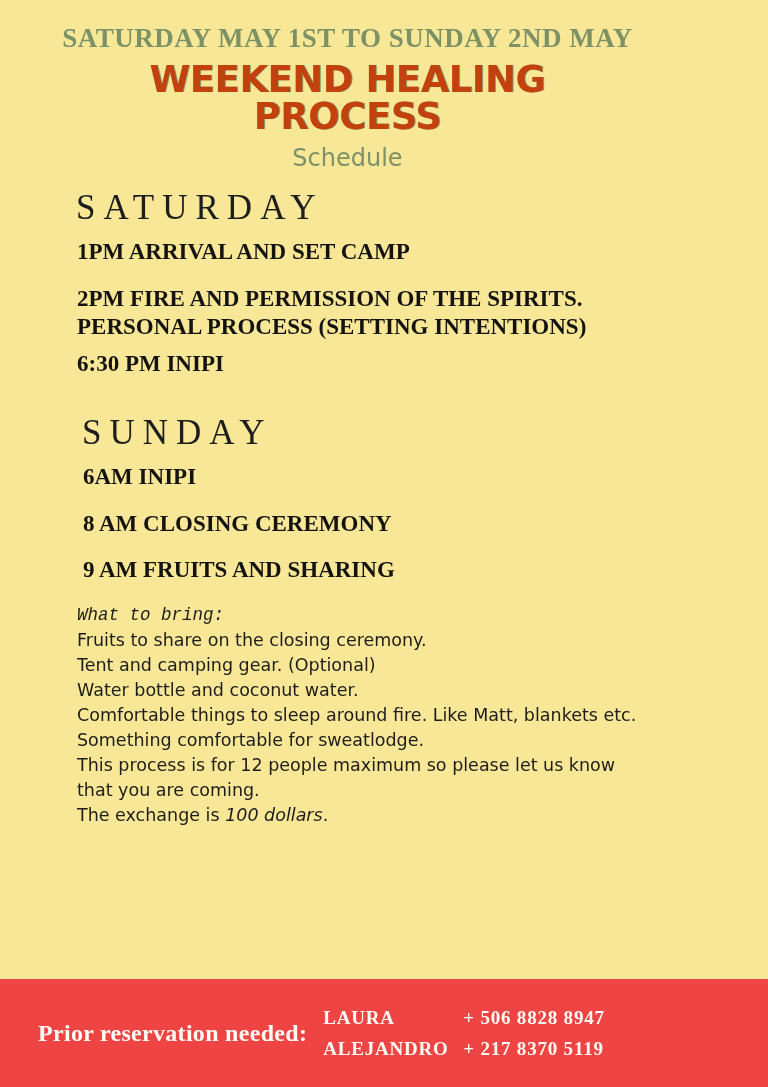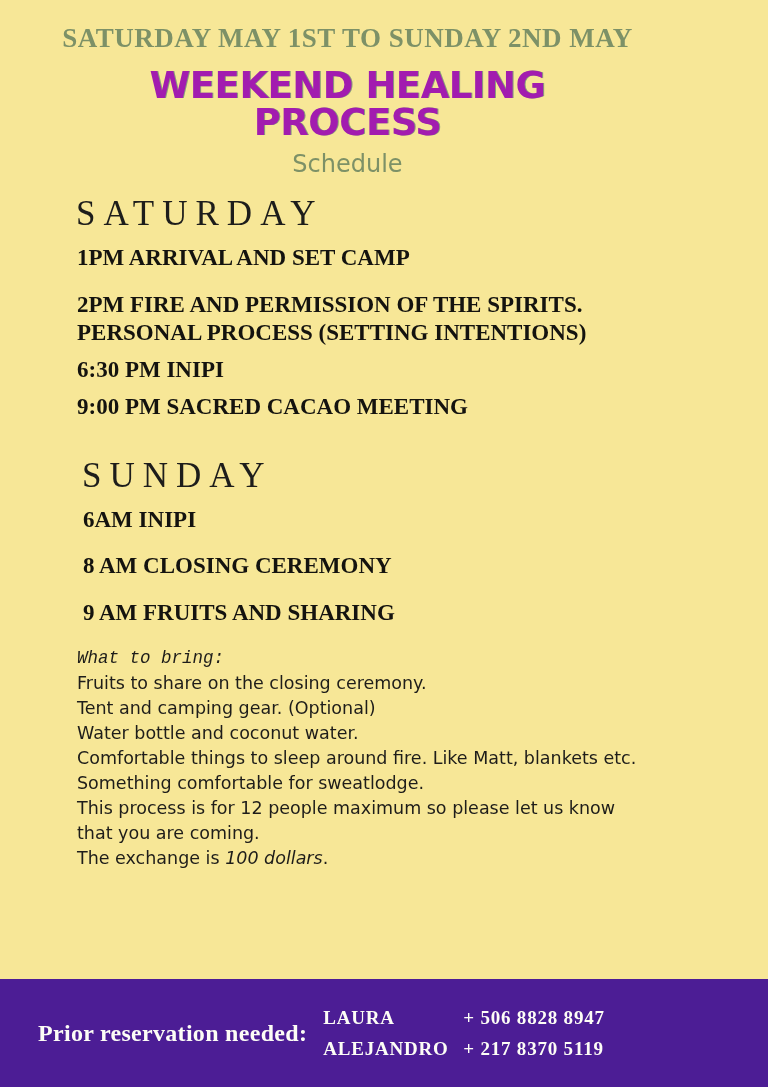--- a/index.html
+++ b/index.html
@@ -30,26 +30,26 @@
   .dates {
     font-family: "Liberation Serif", serif;
     font-weight: bold;
     font-size: 27px;
     letter-spacing: 0.5px;
     color: #7d9167;
     line-height: 1.22;
     text-transform: uppercase;
   }
   .main-title {
-    margin-top: 12px;
+    margin-top: 6px;
     font-family: "DejaVu Sans", sans-serif;
     font-weight: bold;
     font-size: 37px;
     letter-spacing: -0.5px;
-    color: #a21caf;
+    color: #c2410c;
     text-transform: uppercase;
     line-height: 1.0;
     text-shadow: 1px 0 0 #8ba178;
   }
   .sub-title {
     margin-top: 9px;
     font-family: "DejaVu Sans", sans-serif;
     font-weight: normal;
     font-size: 24px;
     color: #7d9167;
@@ -116,21 +116,21 @@
     font-style: italic;
   }
 
   
   .footer {
     position: absolute;
     left: 0;
     bottom: 0;
     width: 768px;
     height: 108px;
-    background: #4c1d95;
+    background: #ef4444;
     display: flex;
     align-items: center;
     box-sizing: border-box;
     padding: 0 30px 0 38px;
   }
   .footer-label {
     font-family: "Liberation Serif", serif;
     font-weight: bold;
     font-size: 24px;
     color: #fdfdf6;
@@ -169,21 +169,20 @@
     <div class="sub-title">Schedule</div>
   </div>
 
   <div class="content">
 
     <div class="daytitle">SATURDAY</div>
 
     <div class="item">1PM  ARRIVAL AND SET CAMP</div>
     <div class="item tight">2PM  FIRE AND PERMISSION OF THE SPIRITS. PERSONAL PROCESS (SETTING INTENTIONS)</div>
     <div class="item tight">6:30 PM INIPI</div>
-    <div class="item tight">9:00 PM SACRED CACAO MEETING</div>
 
     <div class="daytitle sunday">SUNDAY</div>
 
     <div class="item indent">6AM  INIPI</div>
     <div class="item indent">8 AM CLOSING CEREMONY</div>
     <div class="item indent">9 AM FRUITS AND SHARING</div>
 
     <div class="bring">
       <div class="head">What to bring:</div>
       <div class="line">Fruits to share on the closing ceremony.</div>

